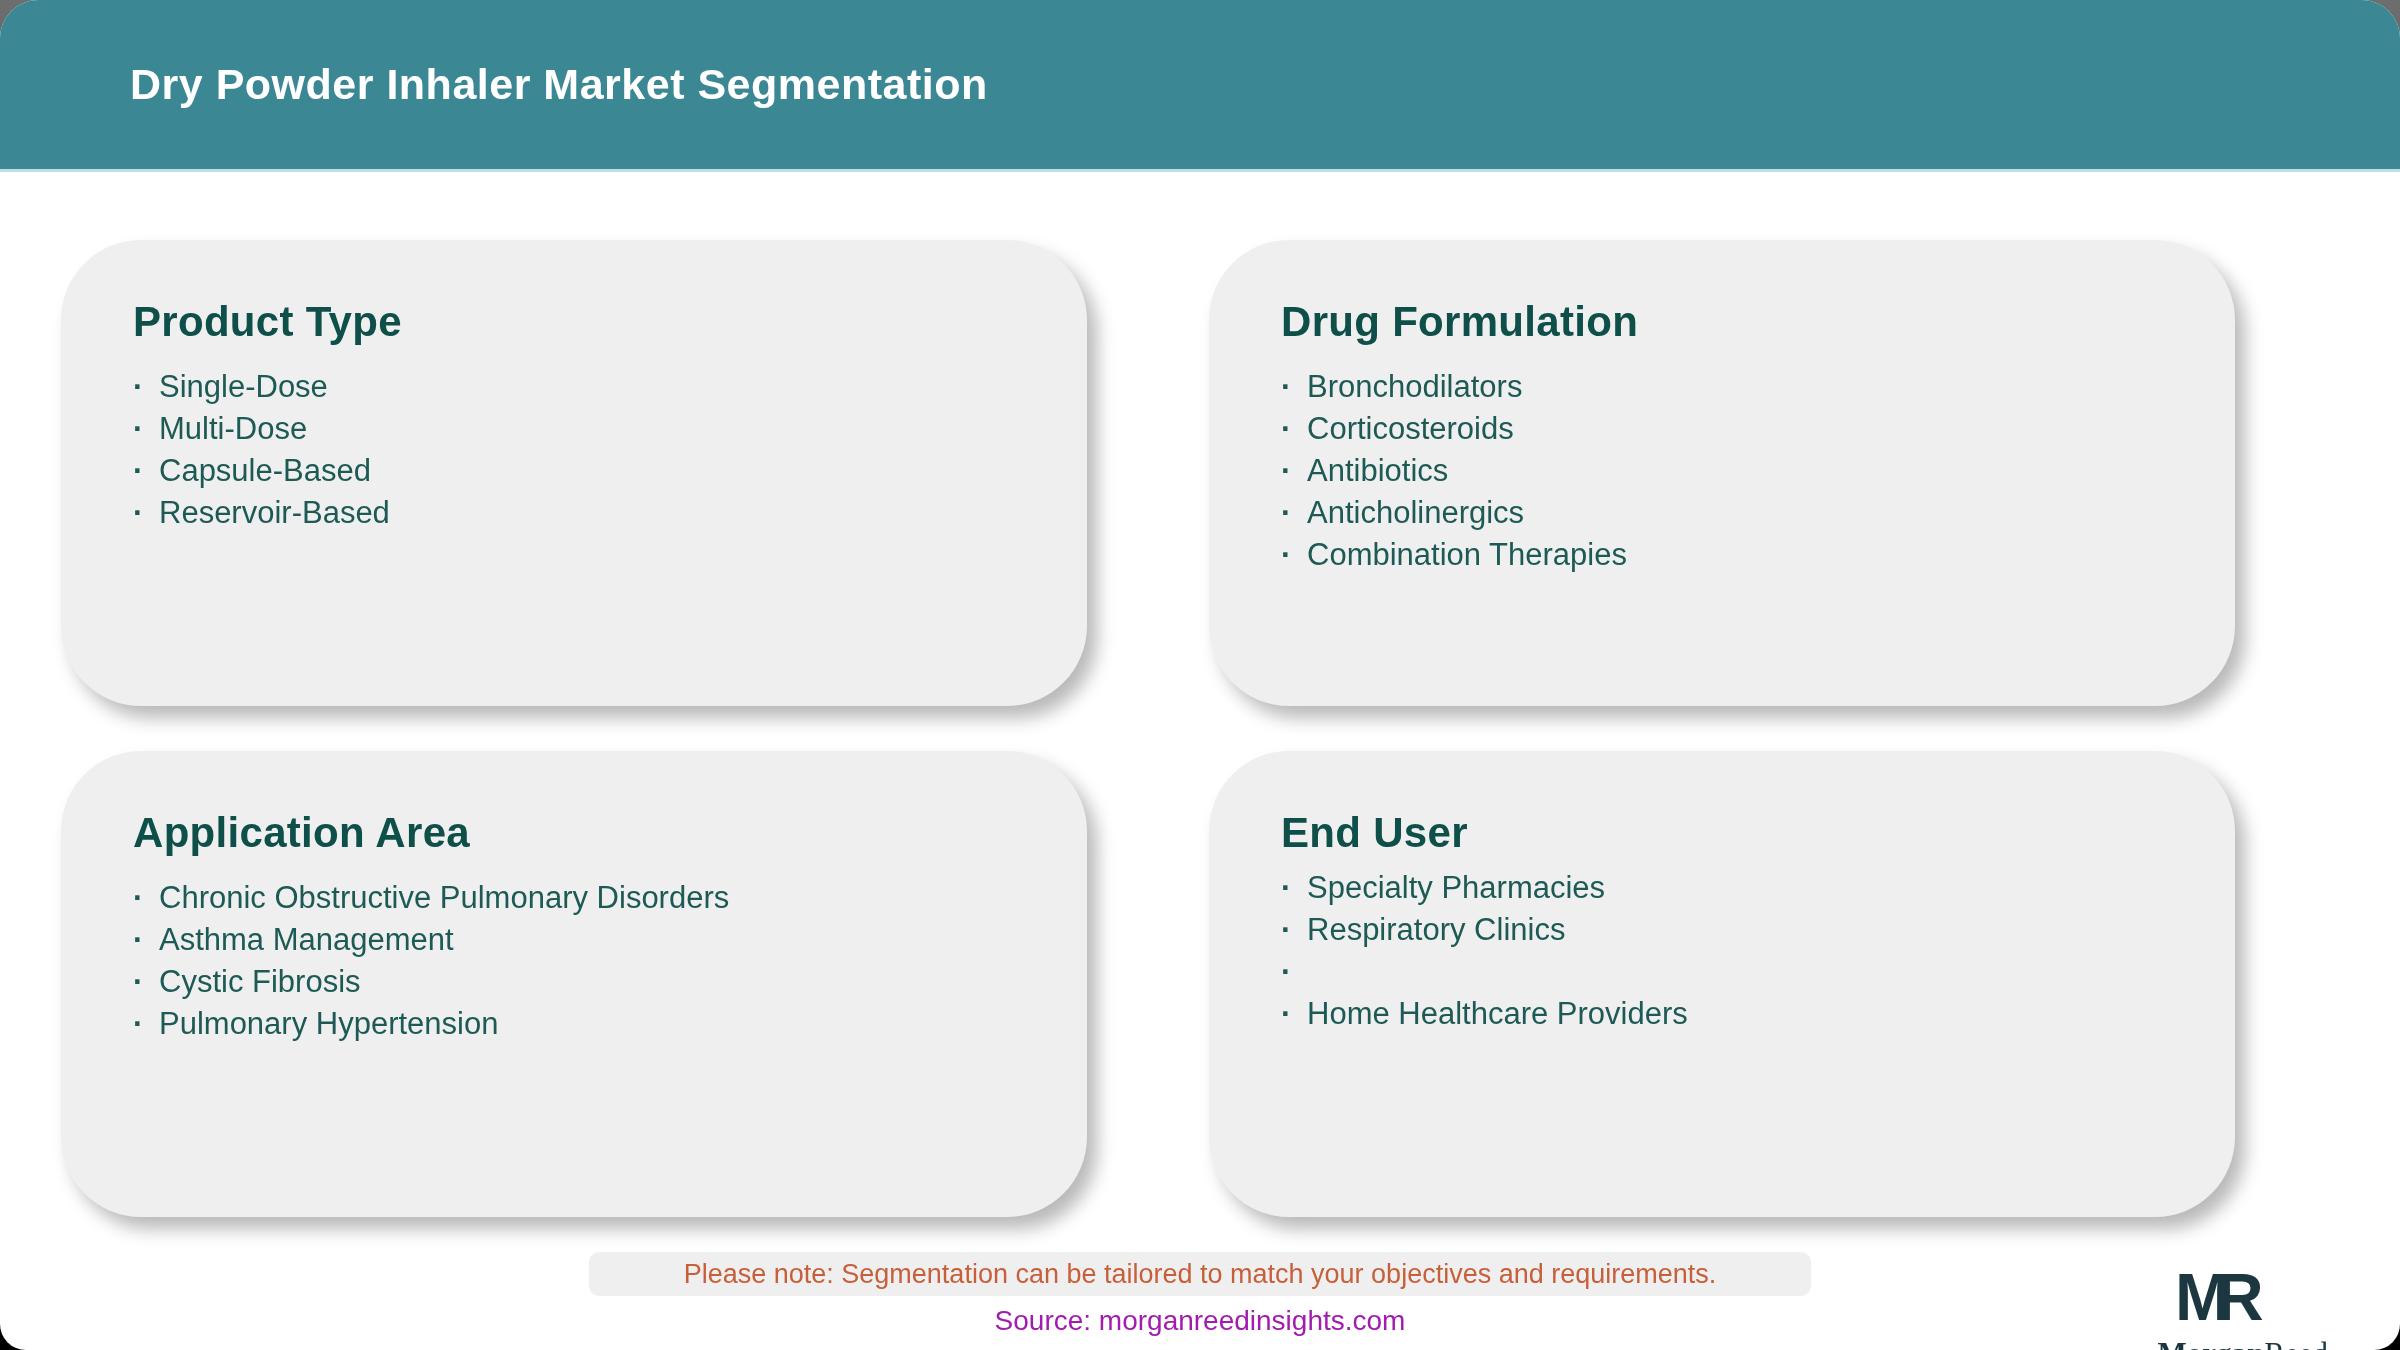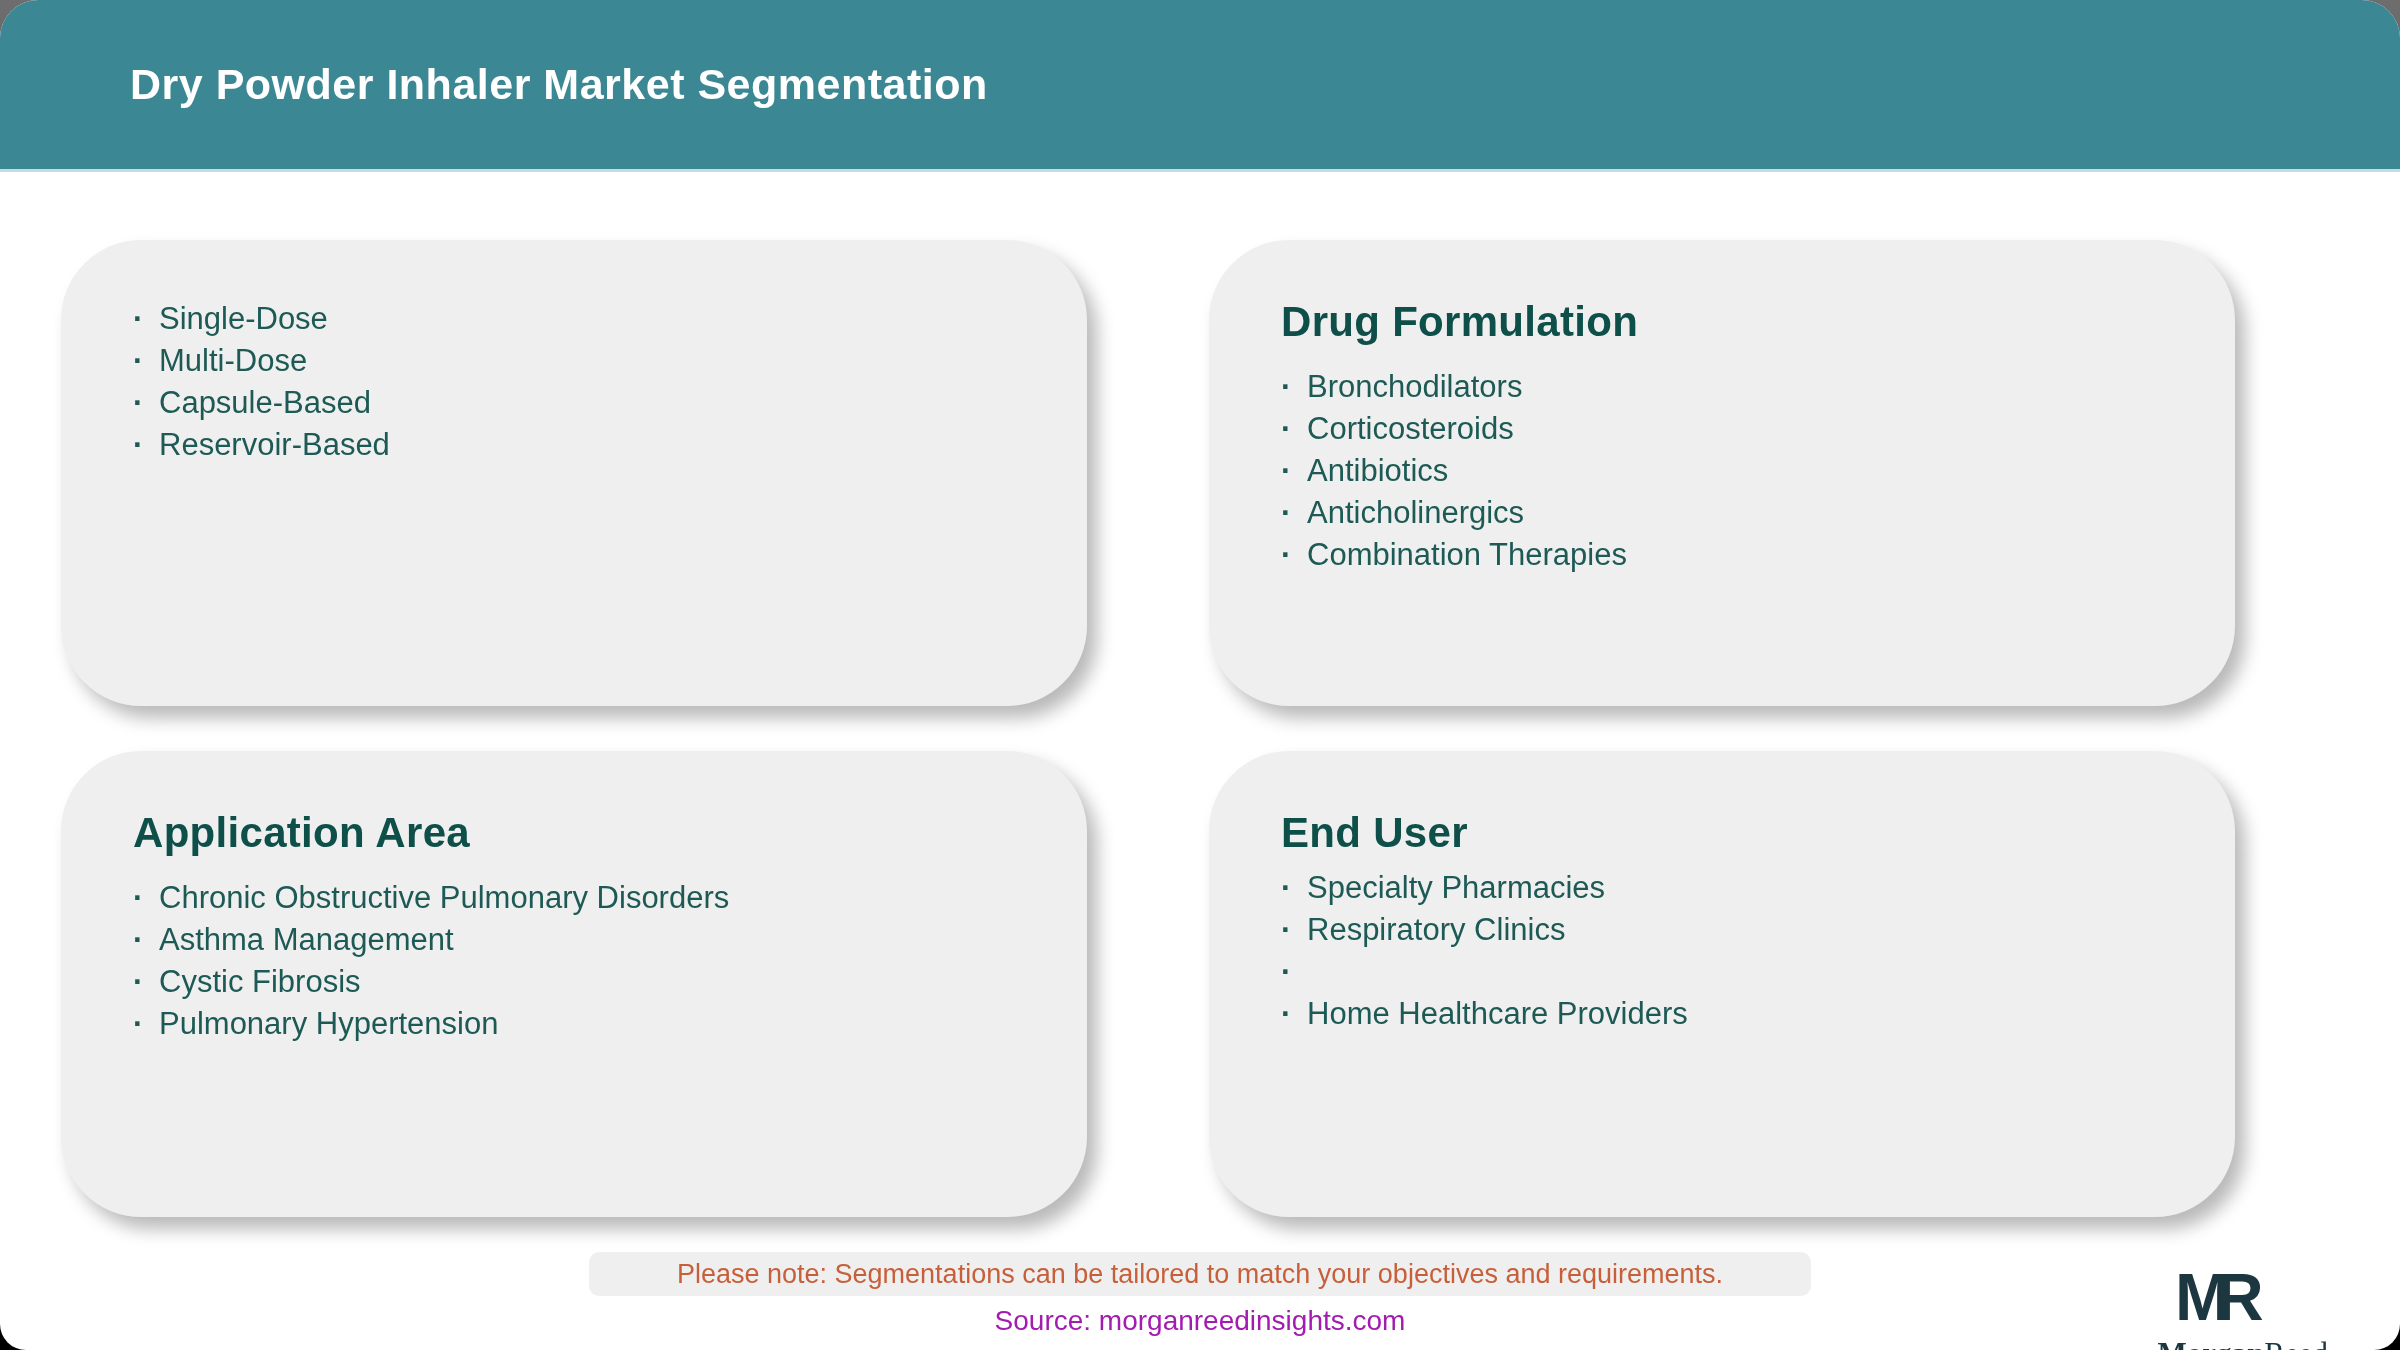--- a/index.html
+++ b/index.html
@@ -101,20 +101,21 @@
 </head>
 <body>
 
 <div class="page">
 
   <div class="header">
     <h1>Dry Powder Inhaler Market Segmentation</h1>
   </div>
 
   <div class="card tl">
+    <h2>Product Type</h2>
     <div class="item">
       <span class="dot">·</span>
       <span>Single-Dose</span>
     </div>
     <div class="item">
       <span class="dot">·</span>
       <span>Multi-Dose</span>
     </div>
     <div class="item">
       <span class="dot">·</span>
@@ -183,21 +184,21 @@
     <div class="item">
       <span class="dot">·</span>
     </div>
     <div class="item">
       <span class="dot">·</span>
       <span>Home Healthcare Providers</span>
     </div>
   </div>
 
   <div class="note-banner">
-    <span>Please note: Segmentations can be tailored to match your objectives and requirements.</span>
+    <span>Please note: Segmentation can be tailored to match your objectives and requirements.</span>
   </div>
 
   <div class="source">Source: morganreedinsights.com</div>
 
   <div class="logo">
     <svg class="monogram" viewBox="0 0 96 62">
       <text x="0" y="54" font-family="Liberation Sans, sans-serif" font-weight="bold" font-size="66" letter-spacing="-14" fill="#1C3740">MR</text>
     </svg>
     <div class="brand">
       <div class="line1"><span class="b">Morgan</span><span>Reed</span></div>

